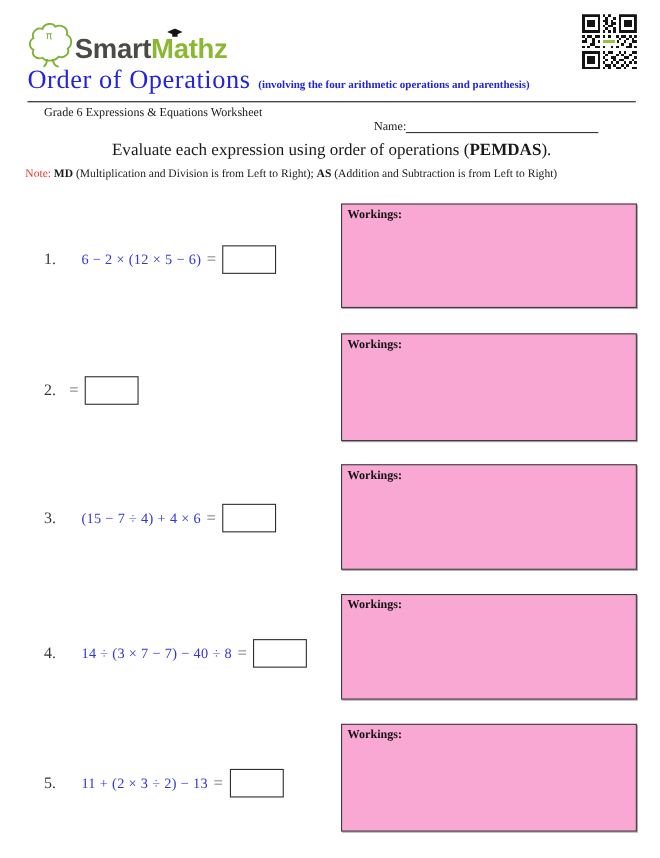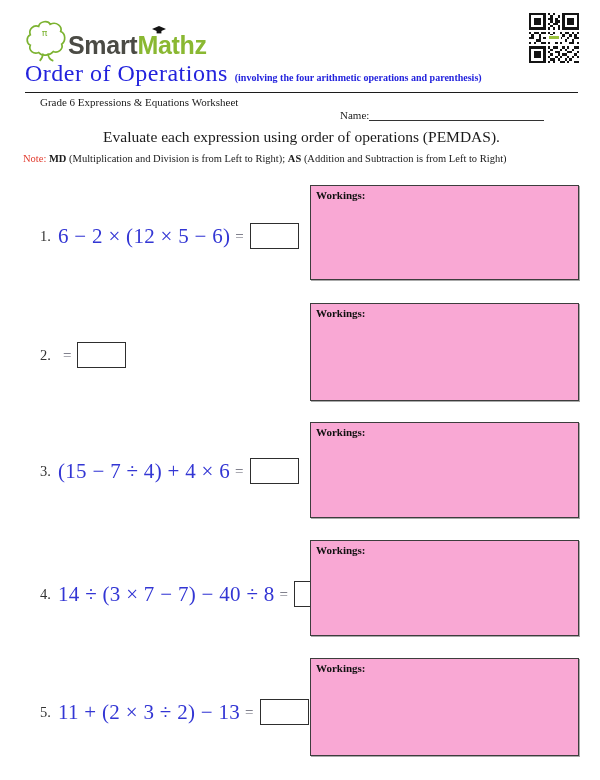--- a/index.html
+++ b/index.html
@@ -24,30 +24,30 @@
   .rule{position:absolute;left:25px;top:92px;width:553px;border-top:1.6px solid #1c1c1c;}
 
   .grade-line{position:absolute;left:40px;top:96px;font-size:11px;}
   .date-line{position:absolute;left:40px;top:109px;font-size:11px;}
   .name-line{position:absolute;left:340px;top:109px;font-size:11px;}
   .fill-line{display:inline-block;border-bottom:1.2px solid #333;height:11px;vertical-align:bottom;}
   .date-fill{width:176px;}
   .name-fill{width:175px;}
 
   .instruction{position:absolute;left:25px;top:128px;width:553px;text-align:center;font-size:15.5px;}
-  .pemdas{font-weight:normal;}
+  .pemdas{font-weight:bold;}
 
   .note-line{position:absolute;left:23px;top:153px;width:560px;font-size:10.5px;white-space:nowrap;}
   .note-label{color:#e23b2e;}
   .note-bold{font-weight:bold;margin-top:12px;}
 
   
   .prob-row{position:absolute;left:40px;height:28px;display:flex;align-items:center;white-space:nowrap;}
   .prob-num{color:#333;font-size:14.5px;width:18px;}
-  .prob-expr{color:#3336d4;font-size:21px;letter-spacing:0.3px;}
+  .prob-expr{color:#3336d4;font-size:13px;margin-left:16px;letter-spacing:0.3px;}
   .prob-eq{color:#5a5a6a;font-size:15px;margin-left:5px;}
   .answer-box{width:47px;height:24px;border:1.4px solid #2e2e2e;background:#fff;margin-left:6px;}
 
   .row-1{top:222px;} .row-2{top:341px;} .row-3{top:457px;} .row-4{top:580px;} .row-5{top:698px;}
 
   
   .workings{position:absolute;left:310px;width:267px;border:1.5px solid #3d3d3d;background:#f9a8d4;
             box-shadow:1px 1px 0 #aaa;}
   .workings .wlabel{font-size:11px;font-weight:bold;padding:3px 5px;color:#111;}
   .wk-1{top:185px;height:93px;} .wk-2{top:303px;height:96px;} .wk-3{top:422px;height:94px;}

